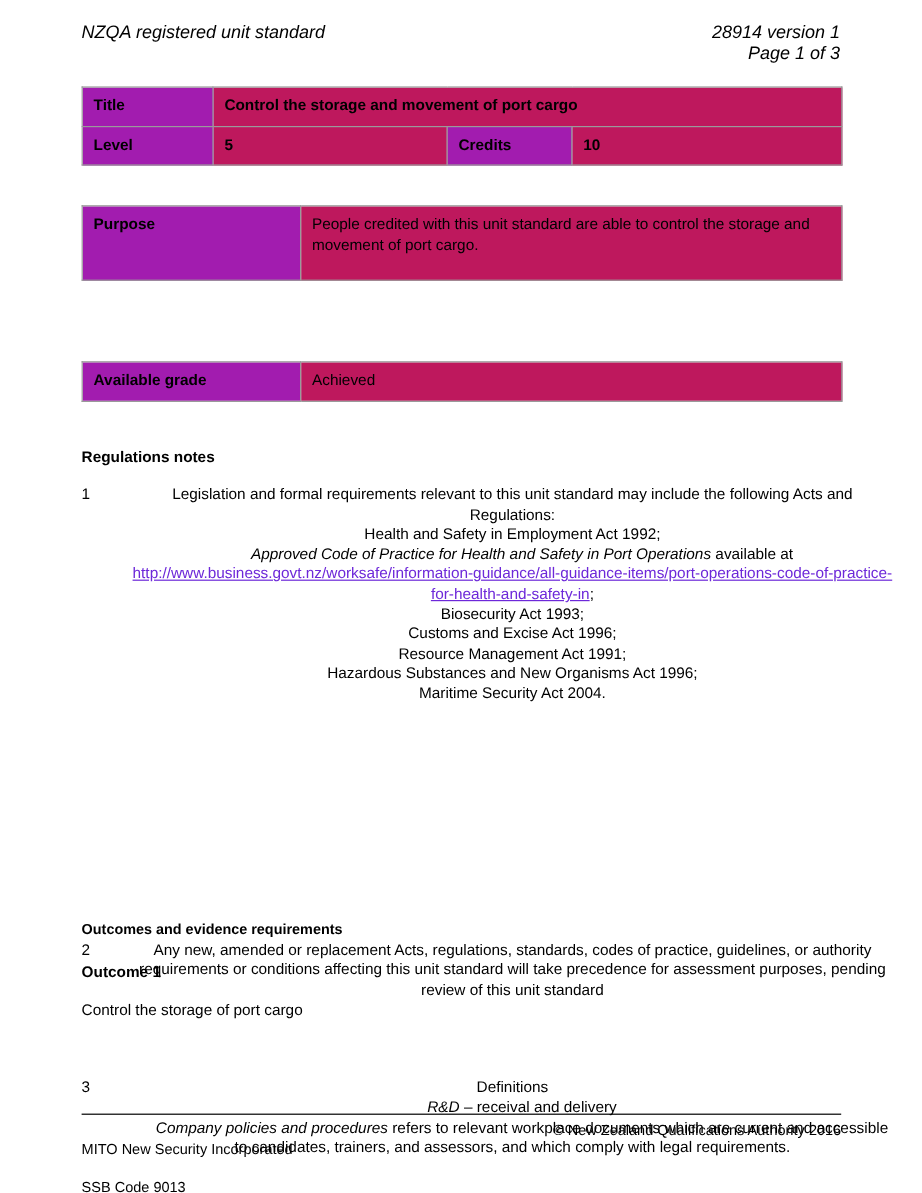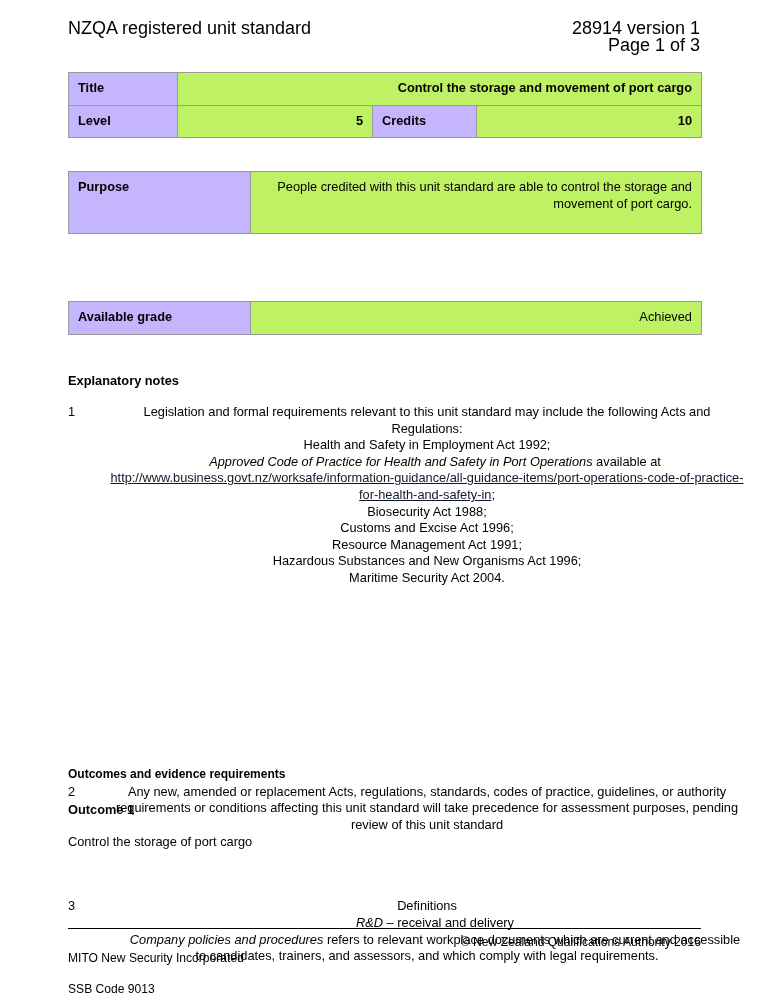--- a/index.html
+++ b/index.html
@@ -25,22 +25,23 @@
 
   
   .doc-header {
     position: absolute;
     left: 68px;
     top: 20px;
     width: 632px;
     display: flex;
     justify-content: space-between;
     align-items: flex-start;
-    font-size: 18px;
+    font-size: 15px;
     line-height: 16.5px;
+    font-style: italic;
   }
   .doc-header .left {
     white-space: nowrap;
   }
   .doc-header .right {
     text-align: right;
     white-space: nowrap;
   }
 
   
@@ -51,26 +52,25 @@
     font-size: 12.8px;
     line-height: 16.5px;
     background: #ffffff;
   }
   .nz-table td {
     border: 1px solid #9a9a9a;
     padding: 7px 9px 8px 9px;
     vertical-align: top;
   }
   .nz-table td.label {
-    background: #c4b5fd;
+    background: #a21caf;
     font-weight: bold;
   }
   .nz-table td.value {
-    background: #bef264;
-    text-align: right;
+    background: #be185d;
   }
   .nz-table td.value.bold {
     font-weight: bold;
   }
 
   #table-title      { left: 68px; top: 72px; width: 633px; }
   #table-purpose    { left: 68px; top: 171px; width: 633px; }
   #table-class      { left: 68px; top: 247px; width: 633px; }
   #table-grade      { left: 68px; top: 301px; width: 633px; }
 
@@ -101,21 +101,21 @@
     position: absolute;
     left: 0;
     top: 0;
   }
   .note .body {
     display: block;
     text-align: center;
   }
   .italic { font-style: italic; margin-left: 16px; }
   a.url-link, .url-link {
-    color: #0f172a;
+    color: #6d28d9;
     text-decoration: underline;
     word-break: break-all;
   }
 
   #explanatory-heading { top: 373px; }
   #note-1 { top: 404px; }
   #note-2 { top: 601px; }
   #note-3 { top: 666px; }
   #outcomes-heading { top: 765px; }
   #outcome-1-heading { top: 802px; }
@@ -198,30 +198,30 @@
       <col style="width:451px">
     </colgroup>
     <tbody>
       <tr>
         <td class="label">Available grade</td>
         <td class="value">Achieved</td>
       </tr>
     </tbody>
   </table>
 
-  <div class="section heading-bold" id="explanatory-heading">Explanatory notes</div>
+  <div class="section heading-bold" id="explanatory-heading">Regulations notes</div>
 
   <div class="section note" id="note-1">
     <span class="num">1</span>
     <span class="body">
       <span>Legislation and formal requirements relevant to this unit standard may include the following Acts and Regulations:</span><br>
       <span>Health and Safety in Employment Act 1992;</span><br>
       <span class="italic">Approved Code of Practice for Health and Safety in Port Operations</span><span> available at</span><br>
       <a class="url-link" href="#">http://www.business.govt.nz/worksafe/information-guidance/all-guidance-items/port-operations-code-of-practice-for-health-and-safety-in</a><span>;</span><br>
-      <span>Biosecurity Act 1988;</span><br>
+      <span>Biosecurity Act 1993;</span><br>
       <span>Customs and Excise Act 1996;</span><br>
       <span>Resource Management Act 1991;</span><br>
       <span>Hazardous Substances and New Organisms Act 1996;</span><br>
       <span>Maritime Security Act 2004.</span>
     </span>
   </div>
 
   <div class="section note" id="note-2">
     <span class="num">2</span>
     <span class="body">Any new, amended or replacement Acts, regulations, standards, codes of practice, guidelines, or authority requirements or conditions affecting this unit standard will take precedence for assessment purposes, pending review of this unit standard</span>

